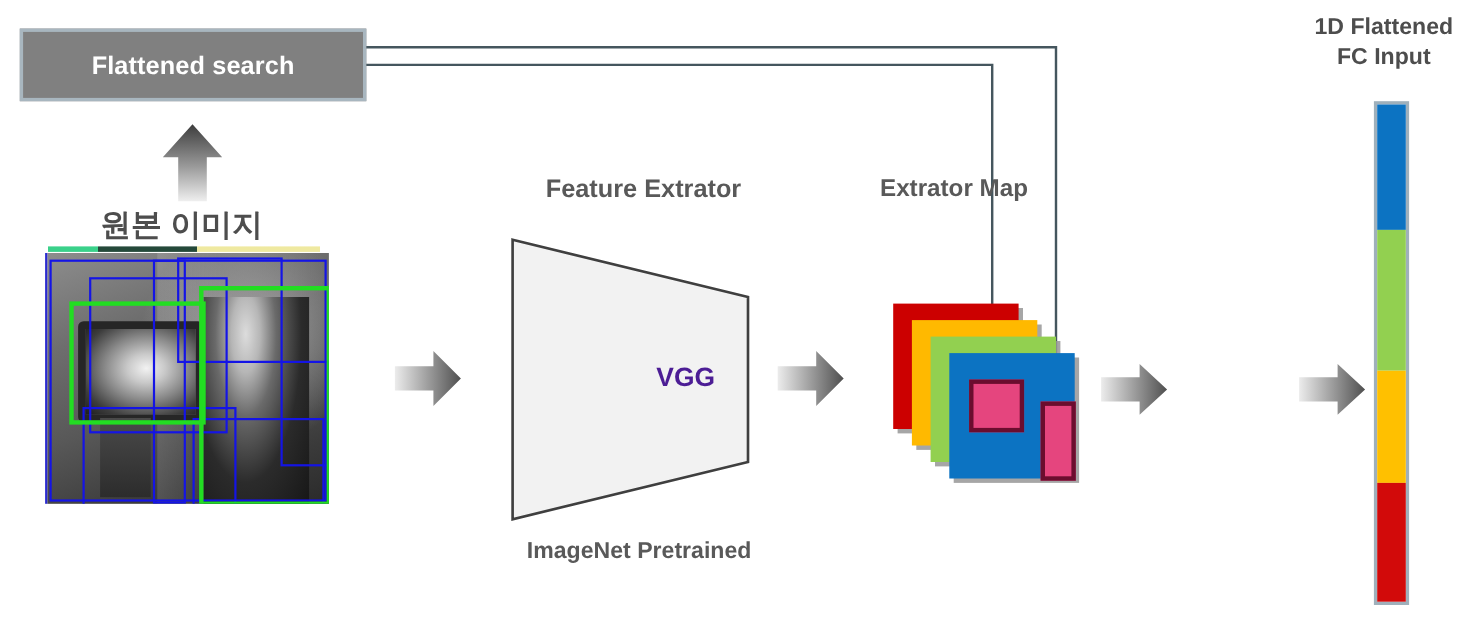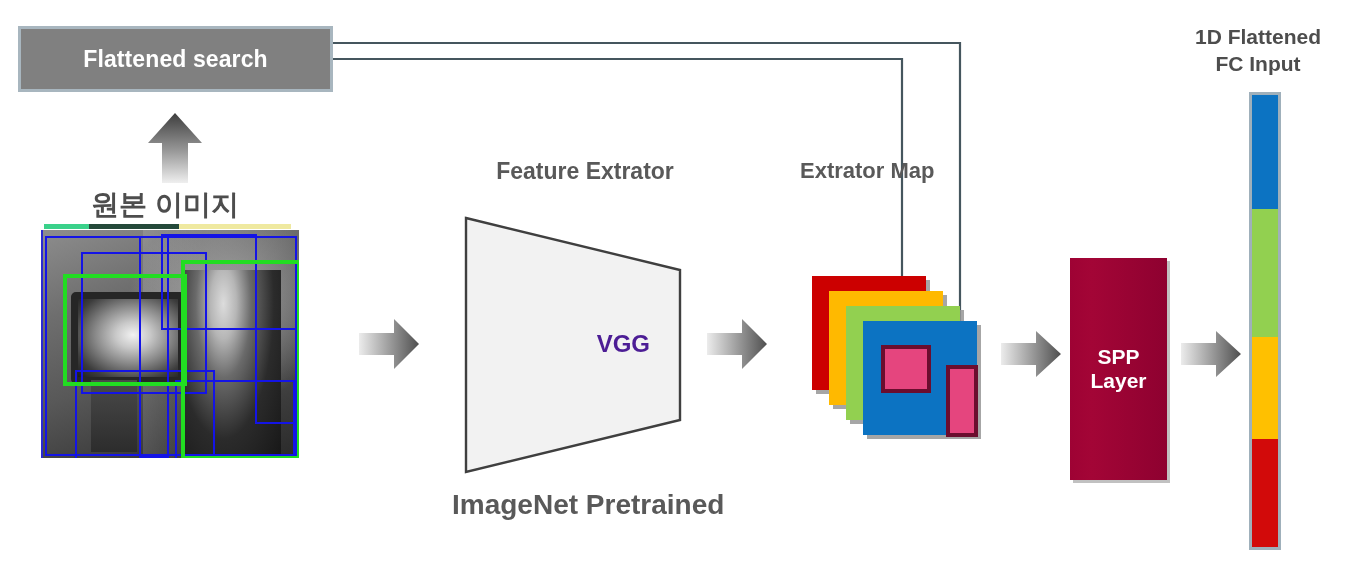--- a/index.html
+++ b/index.html
@@ -125,23 +125,23 @@
   #vgg-trapezoid {
     left: 464px; top: 216px;
     width: 218px; height: 258px;
   }
   #vgg-label {
     left: 500px; top: 330px;
     width: 150px; text-align: right;
     color: #4c1d95; font-size: 24px; font-weight: bold;
   }
   #imagenet-pretrained-label {
-    left: 452px; top: 489px;
-    width: 290px; 
-    color: #595959; font-size: 28px; font-weight: bold;
+    left: 436px; top: 489px;
+    width: 290px; text-align: center;
+    color: #595959; font-size: 21px; font-weight: bold;
   }
 
   
   #feature-map-label {
     left: 800px; top: 158px;
     width: 200px; text-align: left;
     color: #595959; font-size: 22px; font-weight: bold;
   }
   .fm-panel {
     position: absolute;
@@ -169,21 +169,20 @@
     text-align: center;
     line-height: 1.12;
   }
 
   
   #flatten-title {
     left: 1168px; top: 12px;
     width: 180px; text-align: center;
     color: #4d4d4d; font-size: 21px; font-weight: bold;
     line-height: 1.28;
-    margin-top: 12px;
   }
   #flatten-bar {
     left: 1249px; top: 92px;
     width: 32px; height: 458px;
     border: 3px solid #9fb0bb;
     box-sizing: border-box;
     display: flex;
     flex-direction: column;
   }
   .flatten-seg { width: 100%; }
@@ -284,26 +283,20 @@
   <svg class="abs arrow-right" style="left:1000px;top:330px;" width="62" height="48" viewBox="0 0 62 48">
     <defs>
       <linearGradient id="gradR3" x1="0" y1="0" x2="1" y2="0">
         <stop offset="0%" stop-color="#ececec"></stop>
         <stop offset="100%" stop-color="#4f4f4f"></stop>
       </linearGradient>
     </defs>
     <polygon points="1,13 36,13 36,1 61,24 36,47 36,35 1,35" fill="url(#gradR3)"></polygon>
   </svg>
 
-  <div class="abs" id="spp-layer-box">
-    <div id="spp-layer-label">
-      <div>SPP</div>
-      <div>Layer</div>
-    </div>
-  </div>
 
   <svg class="abs arrow-right" style="left:1180px;top:330px;" width="62" height="48" viewBox="0 0 62 48">
     <defs>
       <linearGradient id="gradR4" x1="0" y1="0" x2="1" y2="0">
         <stop offset="0%" stop-color="#ececec"></stop>
         <stop offset="100%" stop-color="#4f4f4f"></stop>
       </linearGradient>
     </defs>
     <polygon points="1,13 36,13 36,1 61,24 36,47 36,35 1,35" fill="url(#gradR4)"></polygon>
   </svg>

